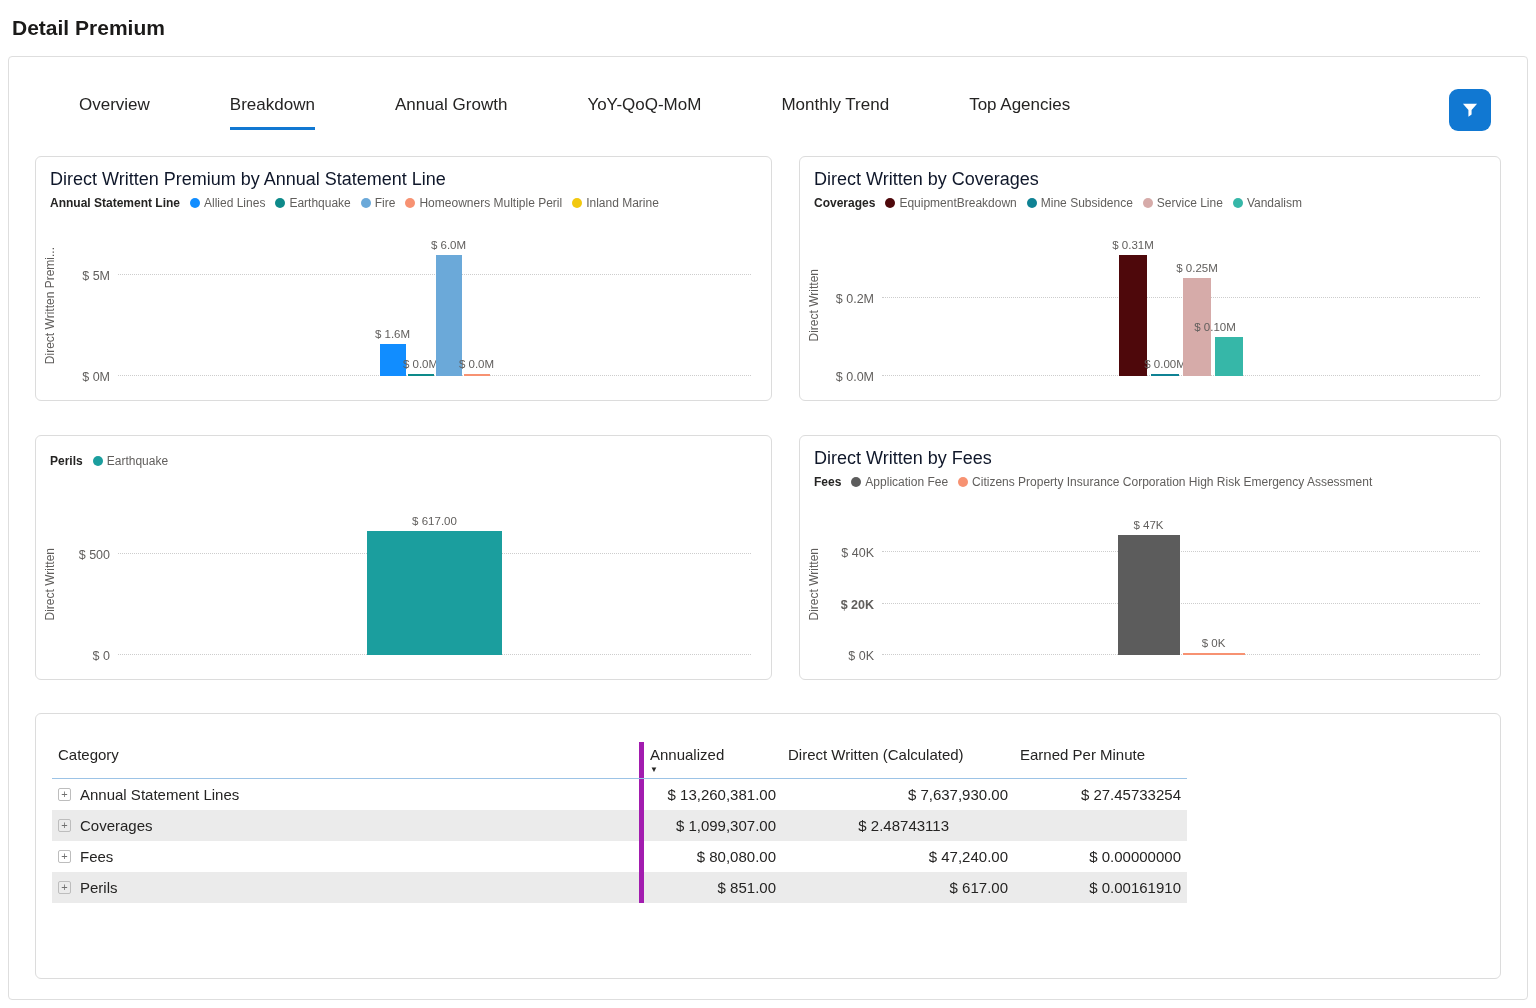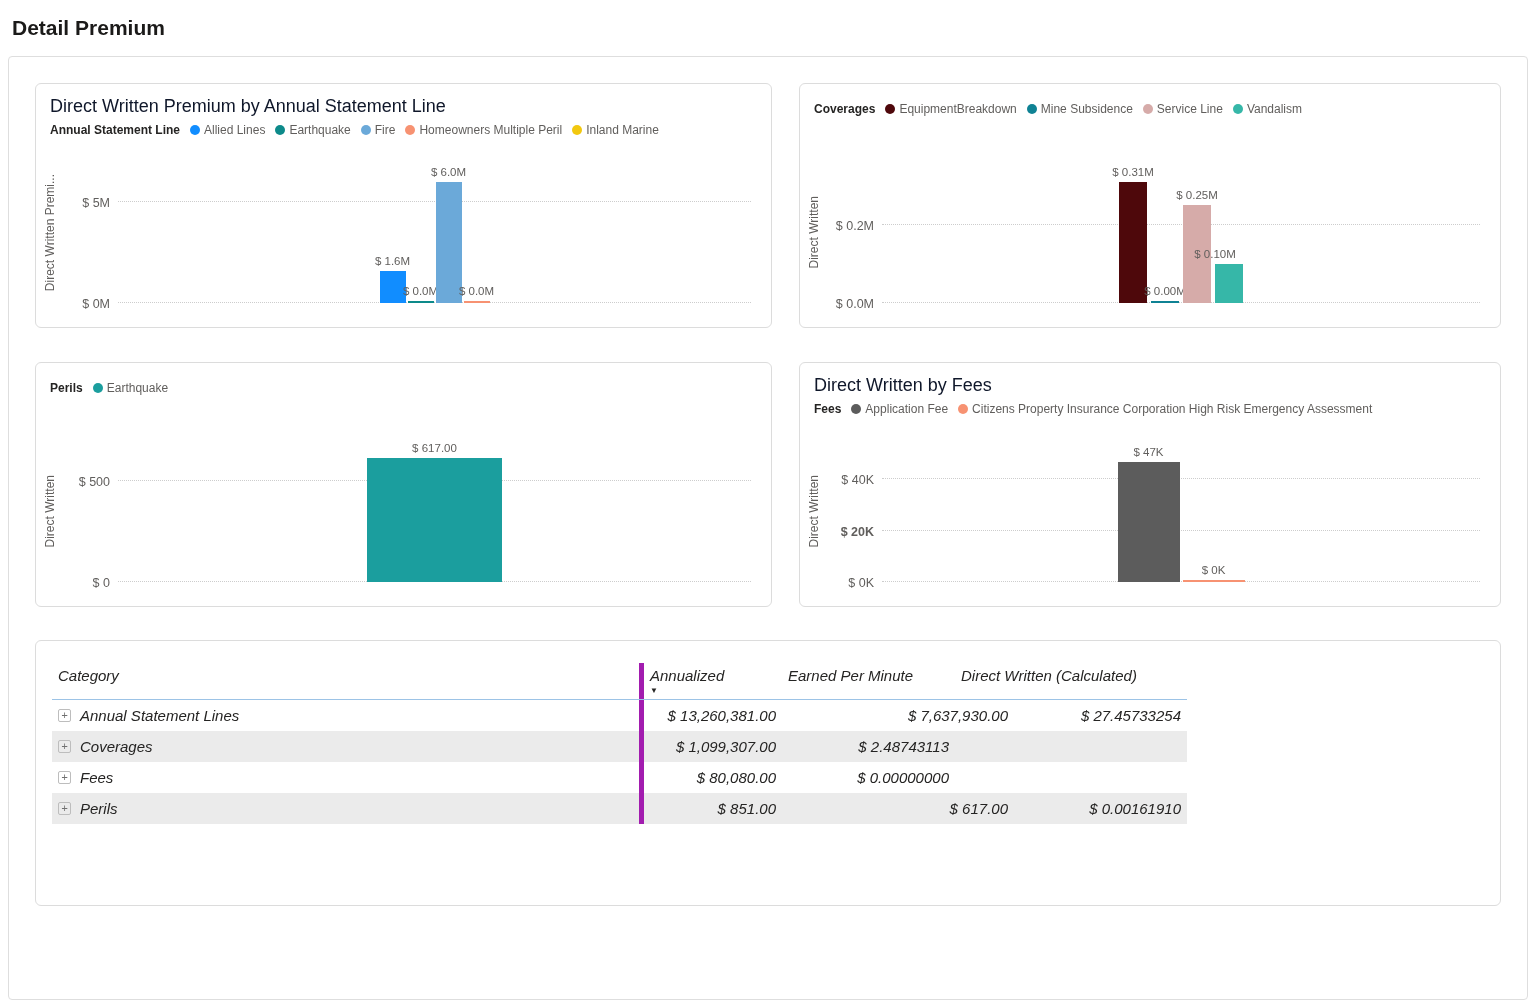--- a/index.html
+++ b/index.html
@@ -49,21 +49,21 @@
   .ytitle { position:absolute; left:6px; top:78px; bottom:24px; width:16px; display:flex; align-items:center; justify-content:center; }
   .ytitle span { writing-mode:vertical-rl; transform:rotate(180deg); font-size:12px; color:#605e5c; white-space:nowrap; max-height:143px; overflow:hidden; }
 
   .plot { position:absolute; left:82px; right:20px; top:78px; bottom:24px; }
   .gridline { position:absolute; left:0; right:0; height:0; border-top:1px dotted #cdcdcd; }
   .ytick { position:absolute; left:-64px; width:56px; text-align:right; font-size:12.5px; color:#605e5c; white-space:nowrap; }
   .bar { position:absolute; bottom:0; cursor:pointer; }
   .bar-label { position:absolute; transform:translateX(-50%); font-size:11.5px; color:#605e5c; white-space:nowrap; }
 
   
-  .table-card { margin-top:33px; height:266px; padding:22px 16px;font-style:italic; }
+  .table-card { margin-top:33px; height:266px; padding:28px 16px; }
   .matrix { width:1135px; font-size:15px; color:#252423; }
   .t-head { display:flex; border-bottom:1px solid #9cc3e6; align-items:stretch; }
   .t-hcell { padding:4px 6px 3px 6px; cursor:pointer; }
   .sort-arrow { font-size:8px; line-height:10px; margin-top:2px; color:#252423; }
   .t-row { display:flex; height:31px; cursor:pointer; }
   .t-row:nth-child(even) { background:#ebebeb; }
   .t-cell { height:100%; display:flex; align-items:center; }
   .col-0 { width:587px; }
   .col-1 { width:143px; }
   .col-2 { width:232px; }
@@ -78,20 +78,28 @@
 </style>
 </head>
 <body>
 
 <div class="app-header">
   <div class="app-title">Detail Premium</div>
 </div>
 
 <div class="report-container">
 
+  <div class="tabs-row">
+      <div class="tab">Overview</div>
+      <div class="tab active">Breakdown</div>
+      <div class="tab">Annual Growth</div>
+      <div class="tab">YoY-QoQ-MoM</div>
+      <div class="tab">Monthly Trend</div>
+      <div class="tab">Top Agencies</div>
+    </div>
 
   <button class="filter-btn">
     <svg viewBox="0 0 24 24">
       <path d="M3.5 4.5h17l-6.6 7.6v5.4l-3.8 2.5v-7.9z" fill="#ffffff"></path>
     </svg>
   </button>
 
   <div class="content">
     <div class="charts-grid">
 
@@ -135,20 +143,21 @@
             <div class="bar" style="left: 289.5px; width: 26px; height: 2px; background: rgb(13, 138, 138);"></div>
             <div class="bar-label" style="left: 302.5px; bottom: 6px;">$ 0.0M</div>
             <div class="bar" style="left: 317.5px; width: 26px; height: 120.857px; background: rgb(107, 169, 217);"></div>
             <div class="bar-label" style="left: 330.5px; bottom: 124.857px;">$ 6.0M</div>
             <div class="bar" style="left: 345.5px; width: 26px; height: 2px; background: rgb(247, 146, 114);"></div>
             <div class="bar-label" style="left: 358.5px; bottom: 6px;">$ 0.0M</div>
           </div>
       </section>
 
       <section class="card chart-card">
+        <div class="card-title">Direct Written by Coverages</div>
         <div class="legend">
           <span class="legend-title">Coverages</span>
           <span class="legend-items">
               <span class="legend-item">
                 <span class="dot" style="background: rgb(78, 8, 11);"></span>
                 <span>EquipmentBreakdown</span>
               </span>
               <span class="legend-item">
                 <span class="dot" style="background: rgb(15, 130, 148);"></span>
                 <span>Mine Subsidence</span>
@@ -242,25 +251,25 @@
     <section class="card table-card">
       <div class="matrix">
         <div class="t-head">
             <div class="t-hcell col-0">
               <div>Category</div>
             </div>
             <div class="t-hcell col-1 b-left">
               <div>Annualized</div>
               <div class="sort-arrow">▼</div>
             </div>
+            <div class="t-hcell col-2">
+              <div>Direct Written (Calculated)</div>
+            </div>
             <div class="t-hcell col-3">
               <div>Earned Per Minute</div>
-            </div>
-            <div class="t-hcell col-2">
-              <div>Direct Written (Calculated)</div>
             </div>
           </div>
         <div class="t-body">
             <div class="t-row">
               <div class="t-cell col-0 cat">
                 <span class="expand-icon">+</span>
                 <span>Annual Statement Lines</span>
               </div>
               <div class="t-cell num col-1 b-left">$ 13,260,381.00</div>
               <div class="t-cell num col-2">$ 7,637,930.00</div>
@@ -273,20 +282,21 @@
               </div>
               <div class="t-cell num col-1 b-left">$ 1,099,307.00</div>
               <div class="t-cell num col-3">$ 2.48743113</div>
             </div>
             <div class="t-row">
               <div class="t-cell col-0 cat">
                 <span class="expand-icon">+</span>
                 <span>Fees</span>
               </div>
               <div class="t-cell num col-1 b-left">$ 80,080.00</div>
+              <div class="t-cell num col-2">$ 47,240.00</div>
               <div class="t-cell num col-3">$ 0.00000000</div>
             </div>
             <div class="t-row">
               <div class="t-cell col-0 cat">
                 <span class="expand-icon">+</span>
                 <span>Perils</span>
               </div>
               <div class="t-cell num col-1 b-left">$ 851.00</div>
               <div class="t-cell num col-2">$ 617.00</div>
               <div class="t-cell num col-3">$ 0.00161910</div>

